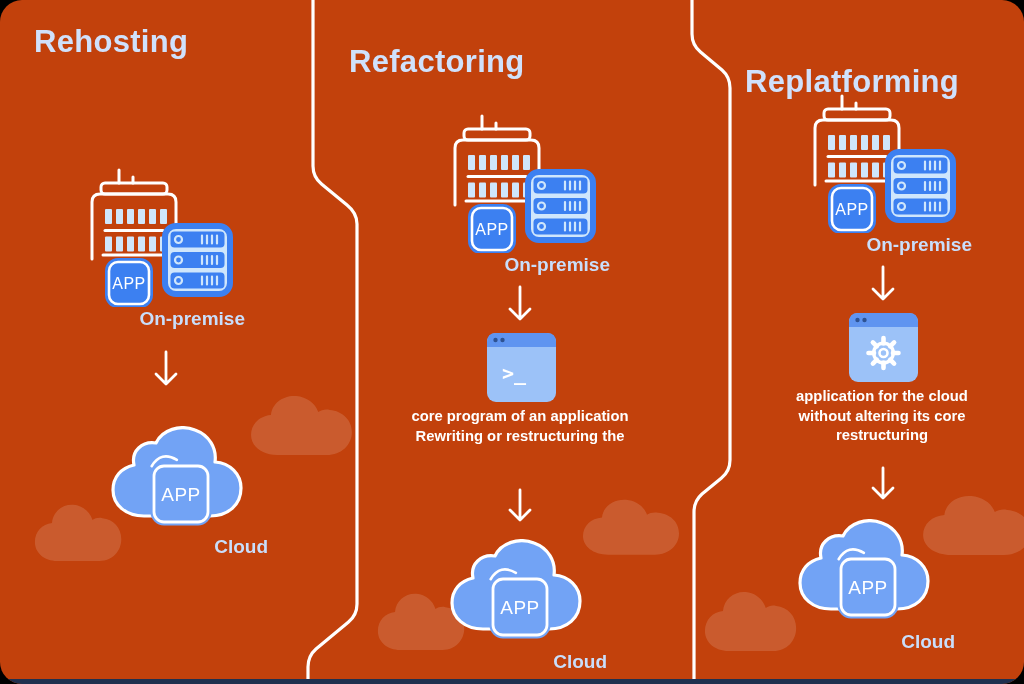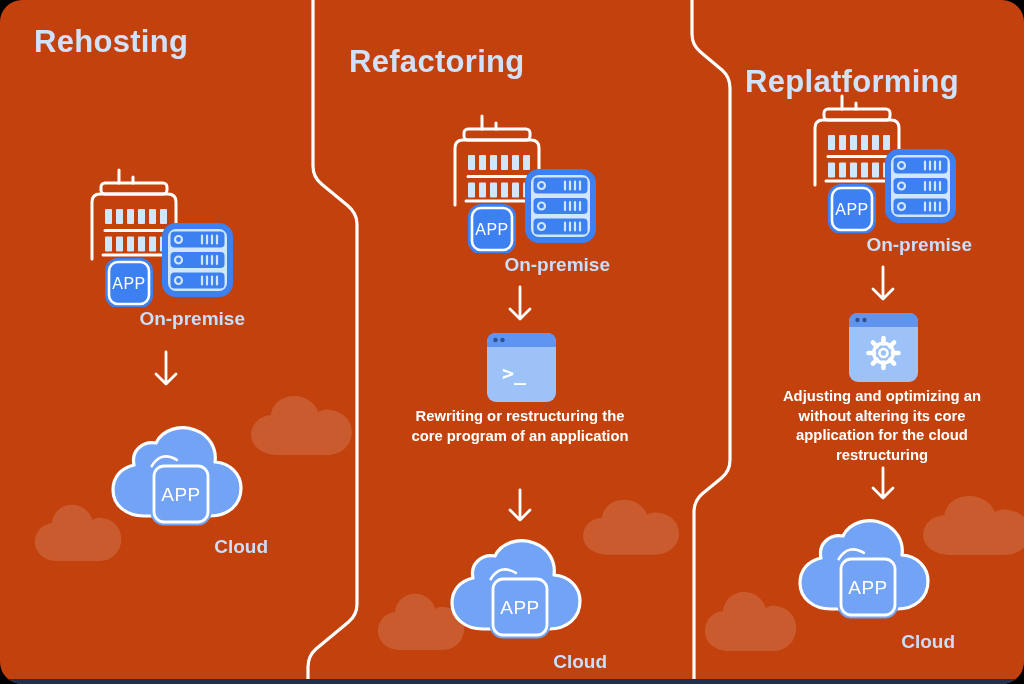--- a/index.html
+++ b/index.html
@@ -167,22 +167,22 @@
 
     <svg class="abs" style="left:174px;top:313px;" width="69" height="69" viewBox="0 0 69 69">
       <rect x="0" y="0" width="69" height="69" rx="9" fill="#9cc2f8"></rect>
       <path d="M0,14 V9 Q0,0 9,0 H60 Q69,0 69,9 V14 Z" fill="#5f94f0"></path>
       <circle cx="8.5" cy="7" r="2.2" fill="#2d5293"></circle>
       <circle cx="15.5" cy="7" r="2.2" fill="#2d5293"></circle>
       <text class="prompt-txt" x="15" y="47">&gt;_</text>
     </svg>
 
     <div class="desc" style="left:82px;top:387px;">
+      <span>core program of an application</span>
       <span>Rewriting or restructuring the</span>
-      <span>core program of an application</span>
     </div>
 
     <svg class="abs" style="left:194px;top:468px;" width="26" height="40" viewBox="0 0 26 40">
       <path d="M13,2 V30 M3,22 L13,32 L23,22" stroke="#ffffff" stroke-width="2.8" fill="none" stroke-linecap="round" stroke-linejoin="round"></path>
     </svg>
 
     <svg class="abs" style="left:134px;top:519px;" width="140" height="106" viewBox="0 0 140 106">
       <path d="M36,90 C18,90 5,79 5,64 C5,51 13,42 26,39 C23,25 34,15 48,17 C54,4 72,-2 87,4 C101,9 109,22 107,36 C122,37 133,48 133,62 C133,79 120,90 102,90 Z" fill="#72a3f5" stroke="#ffffff" stroke-width="3.2" stroke-linejoin="round"></path>
       <g transform="rotate(-14 57 40)" stroke="#ffffff" stroke-width="2.6" fill="none" stroke-linecap="round">
         <path d="M44,37 Q57,24 70,37"></path>
@@ -266,23 +266,22 @@
             <path d="M27.8,33.3 L23.9,29.4"></path>
             <path d="M34.5,30.5 L34.5,25"></path>
             <path d="M41.2,33.3 L45.1,29.4"></path>
         </g>
         <circle cx="34.5" cy="40" r="9.8" stroke-width="3.4"></circle>
         <circle cx="34.5" cy="40" r="4" stroke-width="2.6"></circle>
       </g>
     </svg>
 
     <div class="desc" style="left:65px;top:387px;">
-      <span>Adjusting and optimizing an</span>
+      <span>application for the cloud</span>
       <span>without altering its core</span>
-      <span>application for the cloud</span>
       <span>restructuring</span>
     </div>
 
     <svg class="abs" style="left:178px;top:466px;" width="26" height="40" viewBox="0 0 26 40">
       <path d="M13,2 V30 M3,22 L13,32 L23,22" stroke="#ffffff" stroke-width="2.8" fill="none" stroke-linecap="round" stroke-linejoin="round"></path>
     </svg>
 
     <svg class="abs" style="left:103px;top:519px;" width="140" height="106" viewBox="0 0 140 106">
       <path d="M36,90 C18,90 5,79 5,64 C5,51 13,42 26,39 C23,25 34,15 48,17 C54,4 72,-2 87,4 C101,9 109,22 107,36 C122,37 133,48 133,62 C133,79 120,90 102,90 Z" fill="#72a3f5" stroke="#ffffff" stroke-width="3.2" stroke-linejoin="round"></path>
       <g transform="rotate(-14 57 40)" stroke="#ffffff" stroke-width="2.6" fill="none" stroke-linecap="round">

